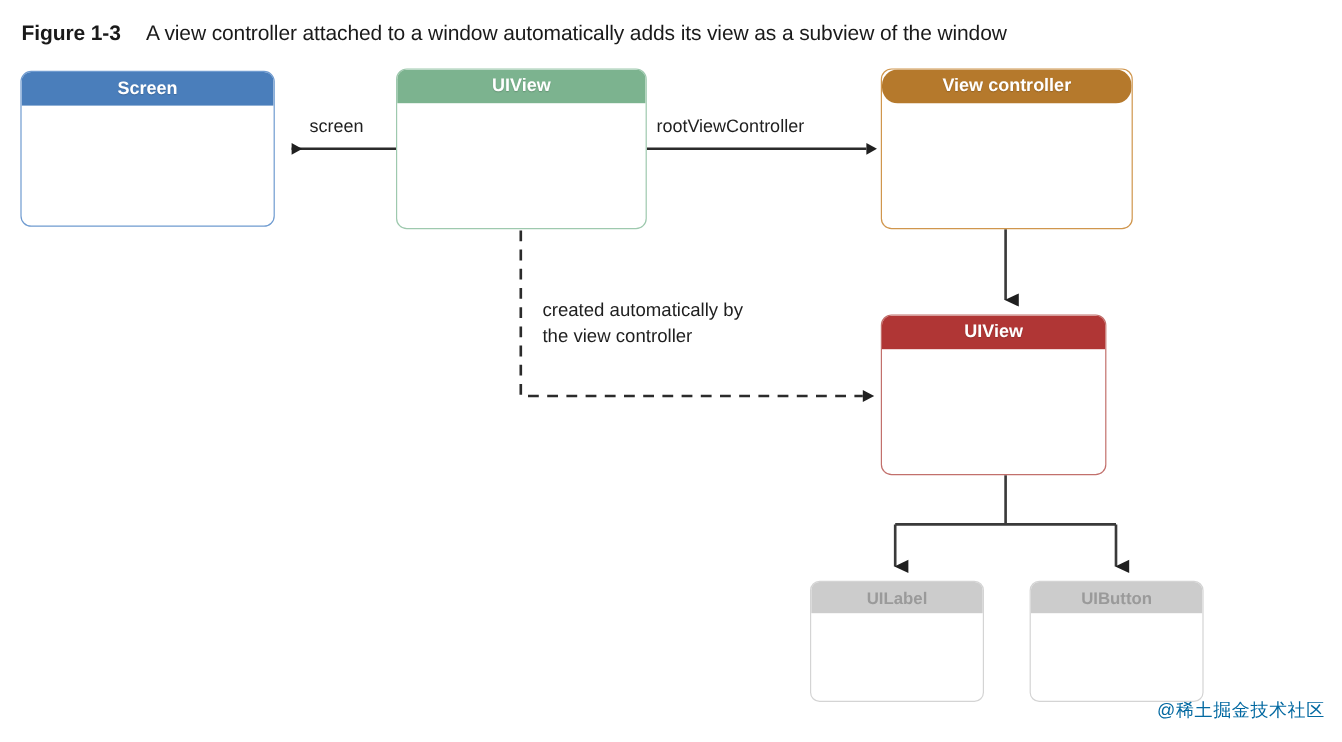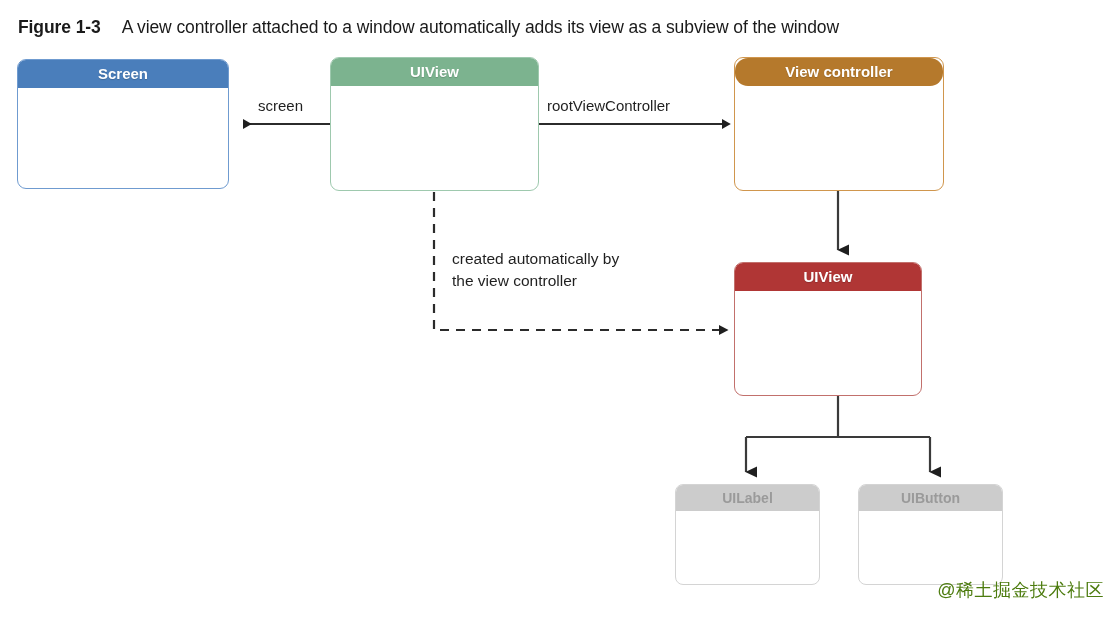--- a/index.html
+++ b/index.html
@@ -104,22 +104,22 @@
     line-height: 21.5px;
     color: #1f1f1f;
     white-space: nowrap;
   }
 
   
   #watermark {
     position: absolute;
     right: 14px;
     bottom: 16px;
-    font-size: 18px;
-    color: #4d7c0f;
+    font-size: 15px;
+    color: #0369a1;
     letter-spacing: 0.5px;
     white-space: nowrap;
   }
 </style>
 </head>
 <body>
 
 <div id="caption">
   <span class="fig-label">Figure 1-3</span><span class="fig-text">A view controller attached to a window automatically adds its view as a subview of the window</span>
 </div>

